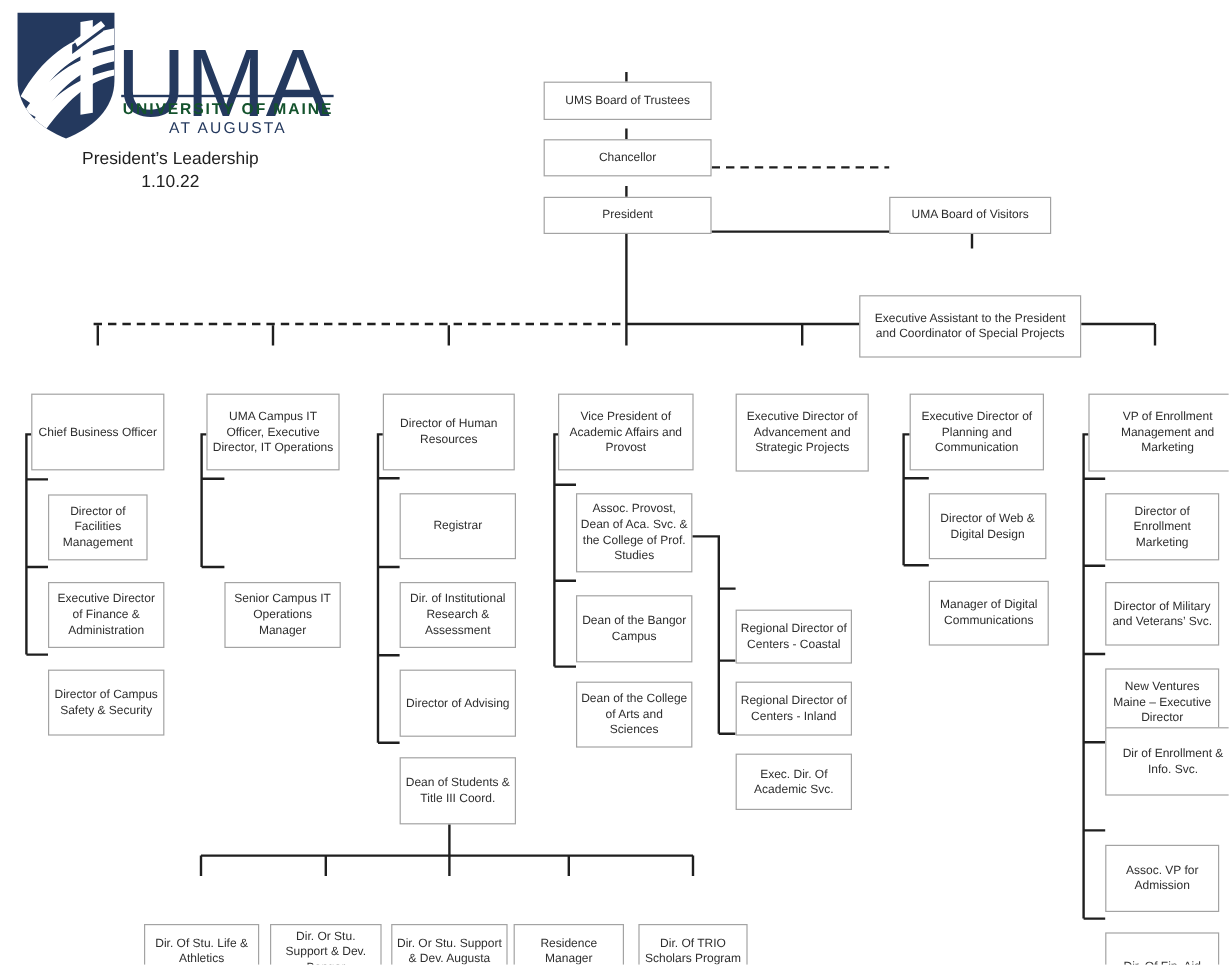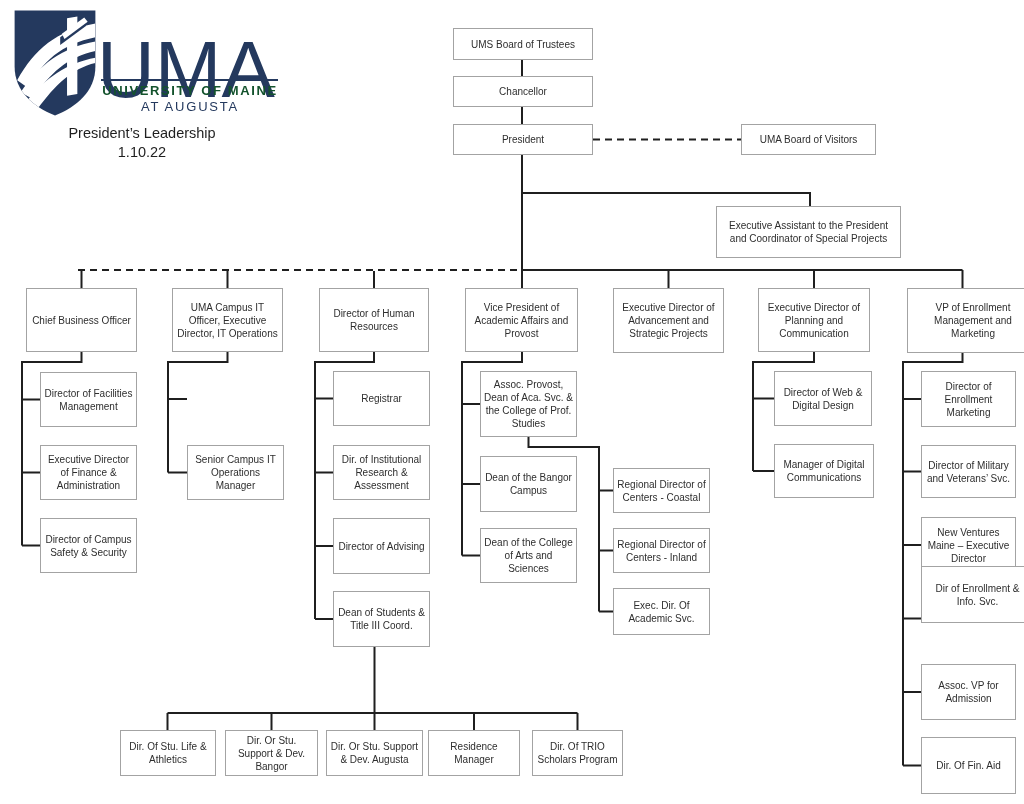--- a/index.html
+++ b/index.html
@@ -5,21 +5,21 @@
   html,body{margin:0;padding:0;background:#ffffff;}
   .canvas{
     position:relative;width:1024px;height:804px;background:#ffffff;
     font-family:"Liberation Sans","DejaVu Sans",sans-serif;overflow:hidden;
   }
   svg.connectors{position:absolute;left:0;top:0;z-index:0;}
   .node{
     position:absolute;z-index:1;box-sizing:border-box;
     display:flex;align-items:center;justify-content:center;
     text-align:center;background:#ffffff;border:1px solid #a3a3a3;
-    color:#2e2e2e;font-size:10px;line-height:1.3;padding:2px 3px;
+    color:#2e2e2e;font-size:10px;line-height:1.3;padding:2px 3px;margin-top:40px;
   }
   
   .logo-shield{position:absolute;left:12px;top:8px;z-index:1;}
   .uma-word{
     position:absolute;left:97px;top:6px;z-index:1;
     font-size:80px;line-height:1;font-weight:400;letter-spacing:0px;
     color:#24395e;
     margin-top:24px;
   }
   .uma-rule{position:absolute;left:101px;top:79px;width:177px;height:2px;background:#24395e;z-index:1;}
@@ -109,21 +109,21 @@
   <div class="node" style="left:716px;top:206px;width:185px;height:52px">Executive Assistant to the President and Coordinator of Special Projects</div>
 
   <div class="node" style="left:26px;top:288px;width:111px;height:64px">Chief Business Officer</div>
   <div class="node" style="left:172px;top:288px;width:111px;height:64px">UMA Campus IT Officer, Executive Director, IT Operations</div>
   <div class="node" style="left:319px;top:288px;width:110px;height:64px">Director of Human Resources</div>
   <div class="node" style="left:465px;top:288px;width:113px;height:64px">Vice President of Academic Affairs and Provost</div>
   <div class="node" style="left:613px;top:288px;width:111px;height:65px">Executive Director of Advancement and Strategic Projects</div>
   <div class="node" style="left:758px;top:288px;width:112px;height:64px">Executive Director of Planning and Communication</div>
   <div class="node" style="left:907px;top:288px;width:132px;height:65px">VP of Enrollment Management and Marketing</div>
 
-  <div class="node" style="left:40px;top:372px;width:97px;height:55px">Director of Facilities Management</div>
+  <div class="node" style="left:40px;top:372px;width:83px;height:55px">Director of Facilities Management</div>
   <div class="node" style="left:40px;top:445px;width:97px;height:55px">Executive Director of Finance &amp; Administration</div>
   <div class="node" style="left:40px;top:518px;width:97px;height:55px">Director of Campus Safety &amp; Security</div>
 
   <div class="node" style="left:187px;top:445px;width:97px;height:55px">Senior Campus IT Operations Manager</div>
 
   <div class="node" style="left:333px;top:371px;width:97px;height:55px">Registrar</div>
   <div class="node" style="left:333px;top:445px;width:97px;height:55px">Dir. of Institutional Research &amp; Assessment</div>
   <div class="node" style="left:333px;top:518px;width:97px;height:56px">Director of Advising</div>
   <div class="node" style="left:333px;top:591px;width:97px;height:56px">Dean of Students &amp; Title III Coord.</div>
 

